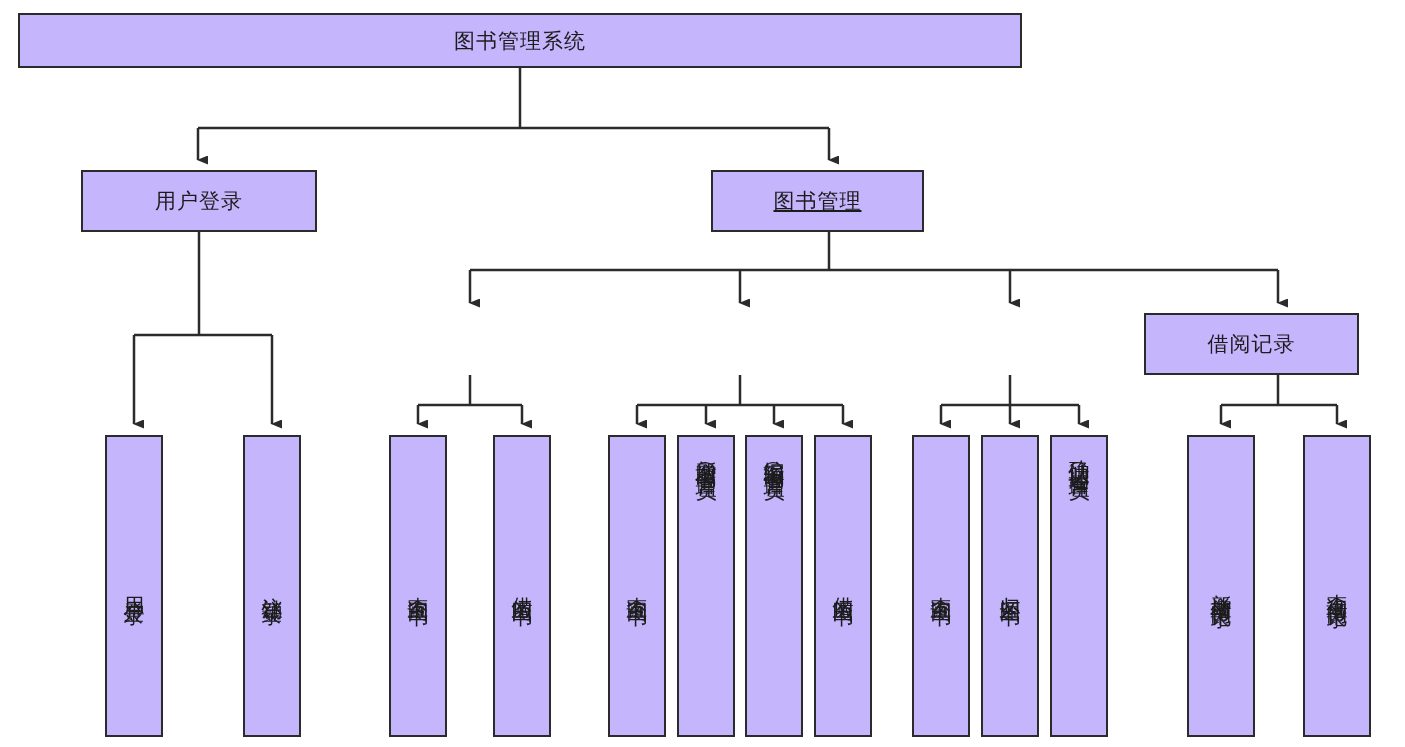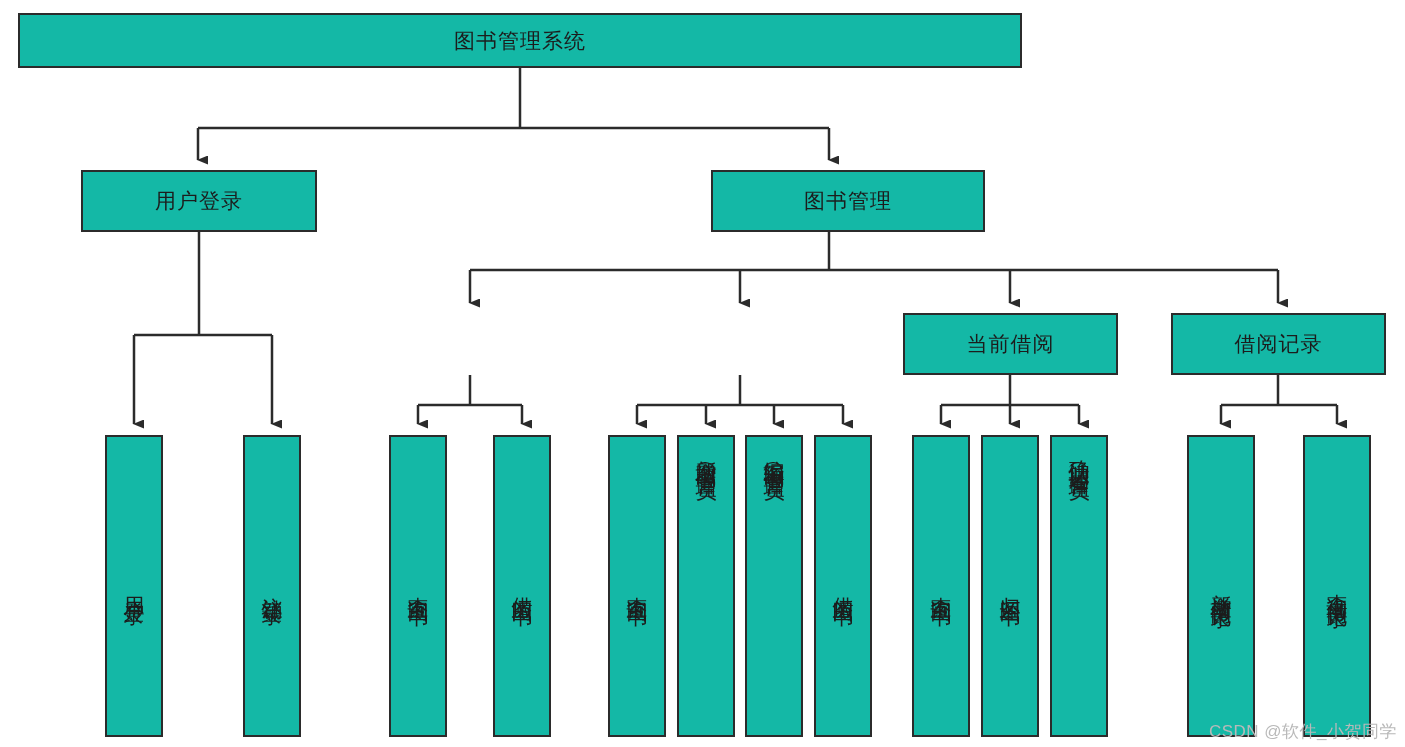--- a/index.html
+++ b/index.html
@@ -21,21 +21,21 @@
     position: absolute;
     left: 0;
     top: 0;
     width: 1405px;
     height: 747px;
   }
   .node {
     position: absolute;
     box-sizing: border-box;
     border: 2.5px solid #2b2b2b;
-    background: #14b8a6;
+    background: #c4b5fd;
     display: flex;
     align-items: center;
     justify-content: center;
     color: #1c1c1c;
   }
   .node.horiz .node-label {
     font-size: 21px;
     letter-spacing: 1px;
     white-space: nowrap;
     line-height: 1.1;
@@ -121,28 +121,25 @@
     </g>
   </svg>
 
   <div class="node horiz" style="left:18px; top:13px; width:1004px; height:55px;">
     <span class="node-label">图书管理系统</span>
   </div>
 
   <div class="node horiz" style="left:81px; top:170px; width:236px; height:62px;">
     <span class="node-label">用户登录</span>
   </div>
-  <div class="node horiz" style="left:711px; top:170px; width:274px; height:62px;">
+  <div class="node horiz" style="left:711px; top:170px; width:213px; height:62px;text-decoration:underline;">
     <span class="node-label">图书管理</span>
   </div>
 
-  <div class="node horiz" style="left:903px; top:313px; width:215px; height:62px;">
-    <span class="node-label">当前借阅</span>
-  </div>
-  <div class="node horiz" style="left:1171px; top:313px; width:215px; height:62px;">
+  <div class="node horiz" style="left:1144px; top:313px; width:215px; height:62px;">
     <span class="node-label">借阅记录</span>
   </div>
 
   <div class="node vert" style="left:105px; top:435px; width:58px; height:302px;">
     <span class="node-label">用户登录</span>
   </div>
   <div class="node vert" style="left:243px; top:435px; width:58px; height:302px;">
     <span class="node-label">注销登录</span>
   </div>
 
@@ -176,14 +173,13 @@
     <span class="node-label">确认归还（管理员）</span>
   </div>
 
   <div class="node vert" style="left:1187px; top:435px; width:68px; height:302px;">
     <span class="node-label">新增借阅记录</span>
   </div>
   <div class="node vert" style="left:1303px; top:435px; width:68px; height:302px;">
     <span class="node-label">查询借阅记录</span>
   </div>
 
-  <div class="watermark">CSDN @软件_小贺同学</div>
 </div>
 
 </body></html>

